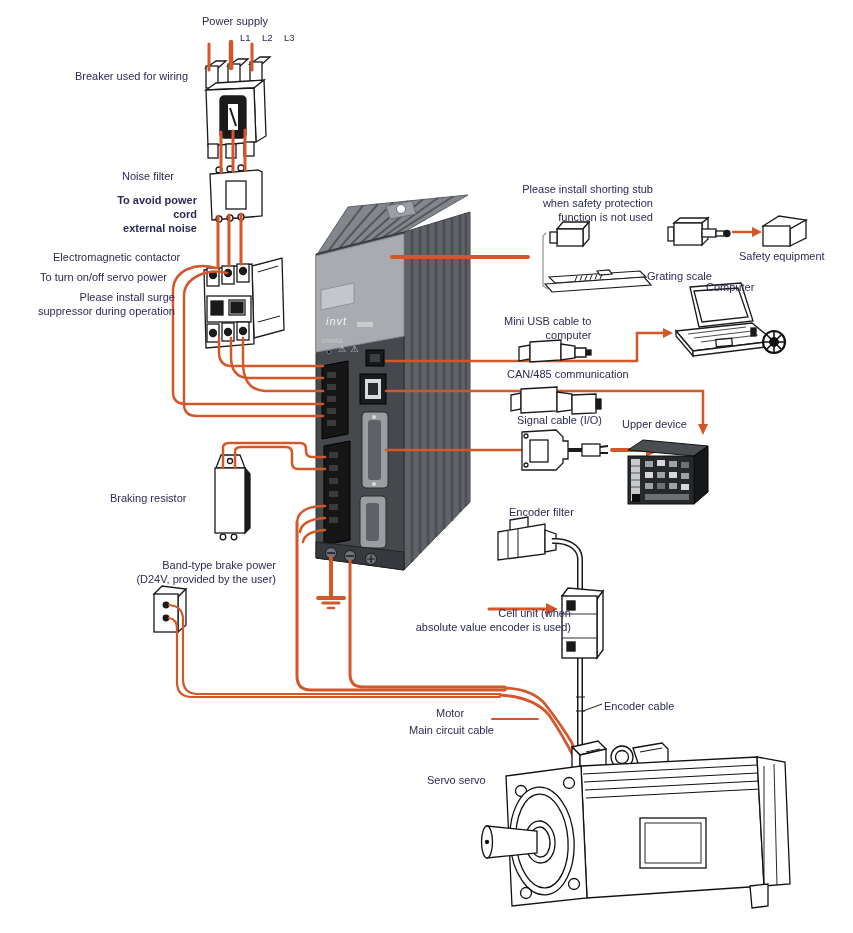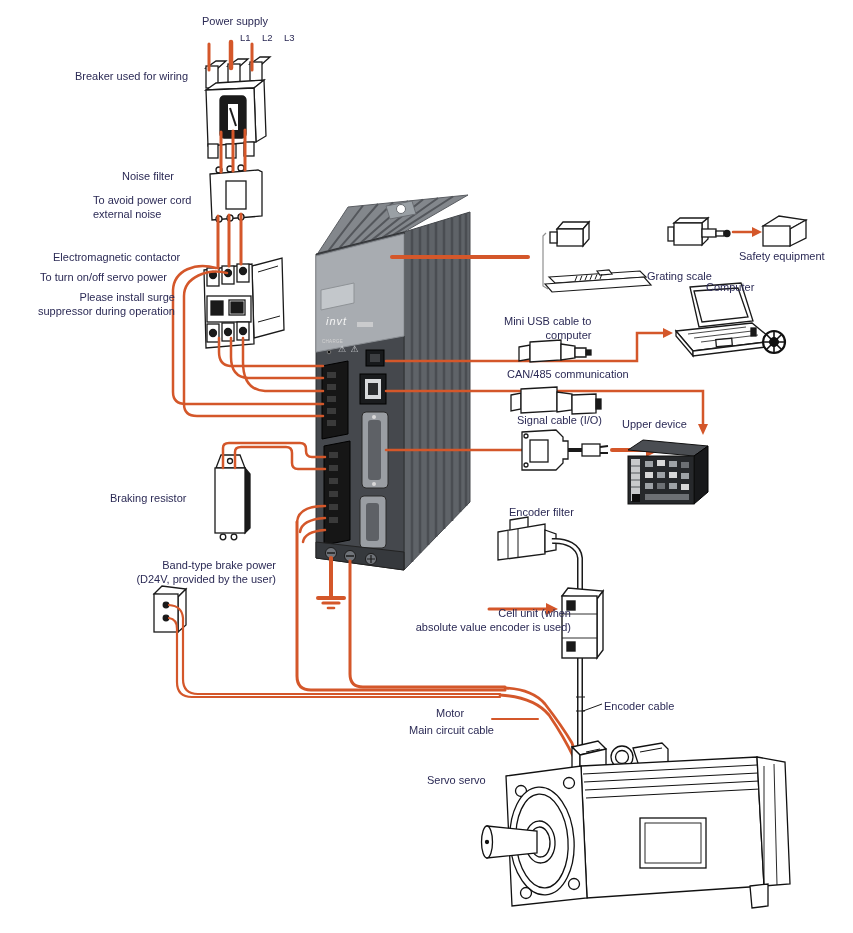--- a/index.html
+++ b/index.html
@@ -2,21 +2,21 @@
 <html><head>
 <meta charset="utf-8">
 <style>
   html,body{margin:0;padding:0;background:#fff;}
   #stage{position:relative;width:853px;height:933px;background:#fff;overflow:hidden;
          font-family:"Liberation Sans",sans-serif;}
   #art{position:absolute;left:0;top:0;z-index:1;}
   .label{position:absolute;z-index:2;font-size:11px;line-height:1.28;color:#2b2a55;
          white-space:pre-line;text-align:right;}
   .sm{font-size:9.5px;padding-left:36px;}
-  .ctr{text-align:left;}
+  .ctr{text-align:right;font-weight:bold;}
   .brand{position:absolute;z-index:3;color:#f4f4f4;font-weight:normal;font-style:italic;
          font-size:11px;letter-spacing:1px;}
   .tiny{position:absolute;z-index:3;color:#d2d2d2;font-size:4.5px;letter-spacing:.3px;}
   .warn{position:absolute;z-index:3;color:#d4d7da;font-size:9px;letter-spacing:1px;}
 </style>
 </head>
 <body>
 
 <div id="stage">
 
@@ -395,20 +395,23 @@
 
 <div class="label" style="left:122px;top:169px">Noise filter</div>
 <div class="label ctr" style="left:93px;top:193px;width:104px">To avoid power cord
 external noise</div>
 
 <div class="label" style="left:53px;top:250px">Electromagnetic contactor</div>
 <div class="label" style="left:40px;top:270px">To turn on/off servo power</div>
 <div class="label" style="left:38px;top:290px">Please install surge
 suppressor during operation</div>
 
+<div class="label" style="left:513px;top:182px;width:140px">Please install shorting stub
+when safety protection
+function is not used</div>
 <div class="label" style="left:739px;top:249px">Safety equipment</div>
 <div class="label" style="left:647px;top:269px">Grating scale</div>
 <div class="label" style="left:706px;top:280px">Computer</div>
 
 <div class="label" style="left:504px;top:314px">Mini USB cable to
 computer</div>
 <div class="label" style="left:507px;top:367px">CAN/485 communication</div>
 <div class="label" style="left:517px;top:413px">Signal cable (I/O)</div>
 <div class="label" style="left:622px;top:417px">Upper device</div>
 <div class="label" style="left:509px;top:505px">Encoder filter</div>

